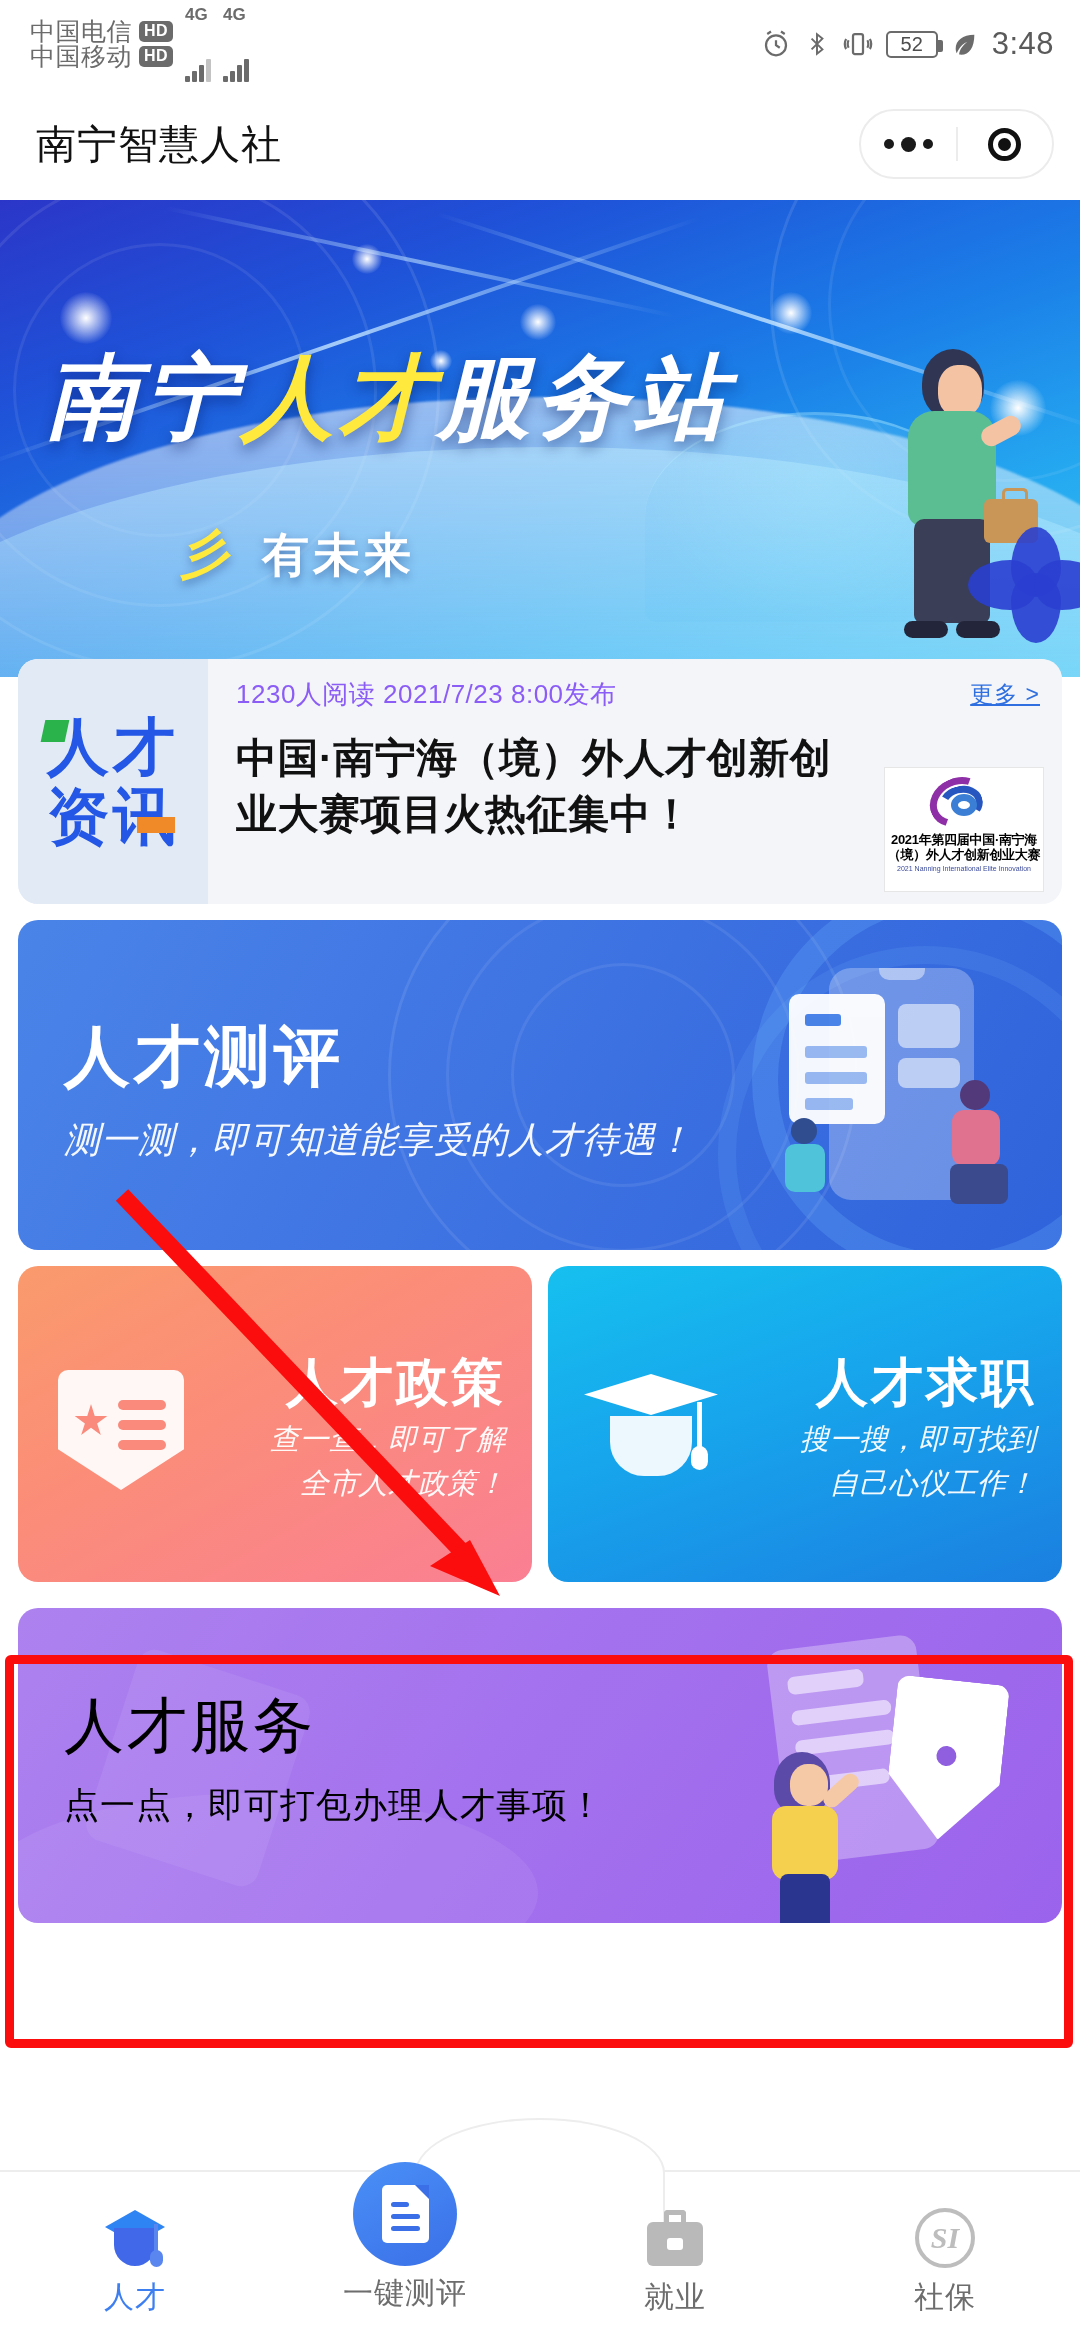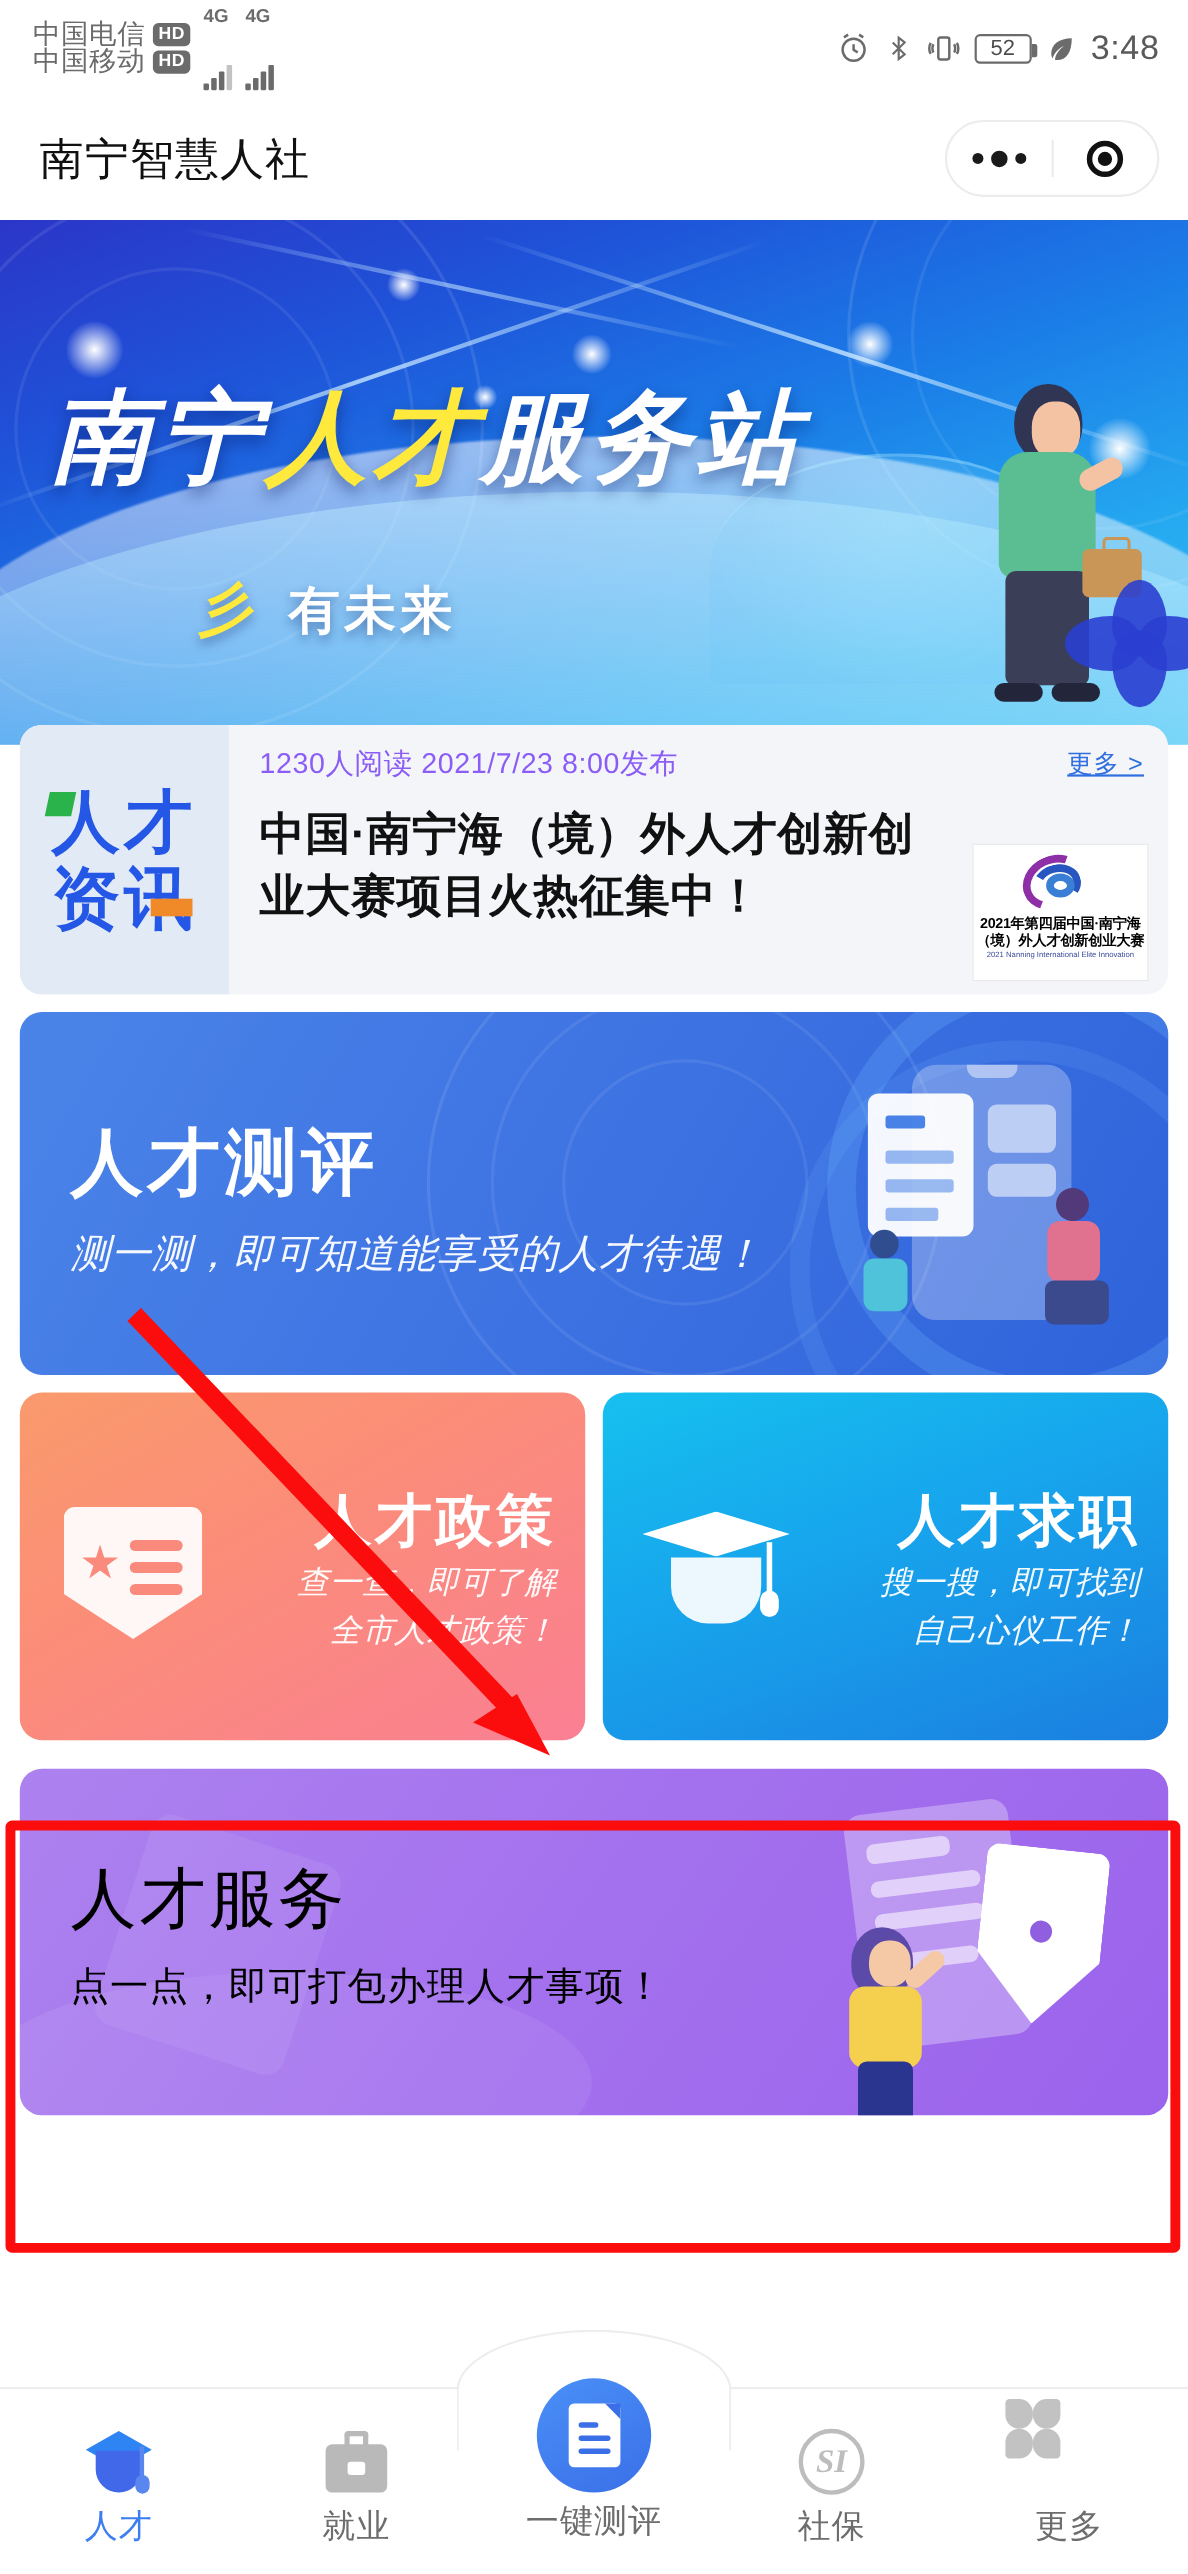--- a/index.html
+++ b/index.html
@@ -597,45 +597,39 @@
 <div class="tabbar">
   <div class="tab active">
     <span class="tab-ico ic-talent">
       <span class="m"></span>
         <span class="b"></span>
         <span class="t"></span>
         <span class="tb"></span>
     </span>
     <span class="tab-label">人才</span>
   </div>
-  <div class="tab">
-    <span class="tab-ico ic-case">
-      <span class="h"></span>
-        <span class="b"></span>
-        <span class="s"></span>
-    </span>
-    <span class="tab-label">就业</span>
-  </div>
   <div class="tab tab-center">
     <span class="ic-center">
       <span class="ic-doc">
           <b></b>
           <b></b>
           <b></b>
         </span>
     </span>
     <span class="tab-label">一键测评</span>
   </div>
   <div class="tab">
+    <span class="tab-ico ic-case">
+      <span class="h"></span>
+        <span class="b"></span>
+        <span class="s"></span>
+    </span>
+    <span class="tab-label">就业</span>
+  </div>
+  <div class="tab">
     <span class="tab-ico">
       <span class="ic-si">
           <span>SI</span>
         </span>
     </span>
     <span class="tab-label">社保</span>
   </div>
-  <div class="tab">
-    <span class="tab-ico">
-      <span class="ic-more"><i></i><i></i><i></i><i></i></span>
-    </span>
-    <span class="tab-label">更多</span>
-  </div>
 </div>
 
 </body></html>

